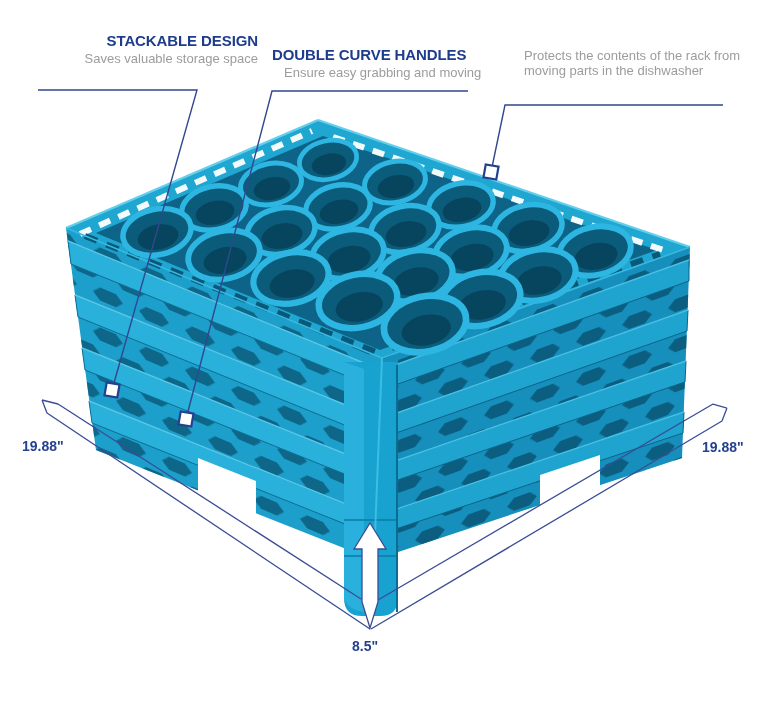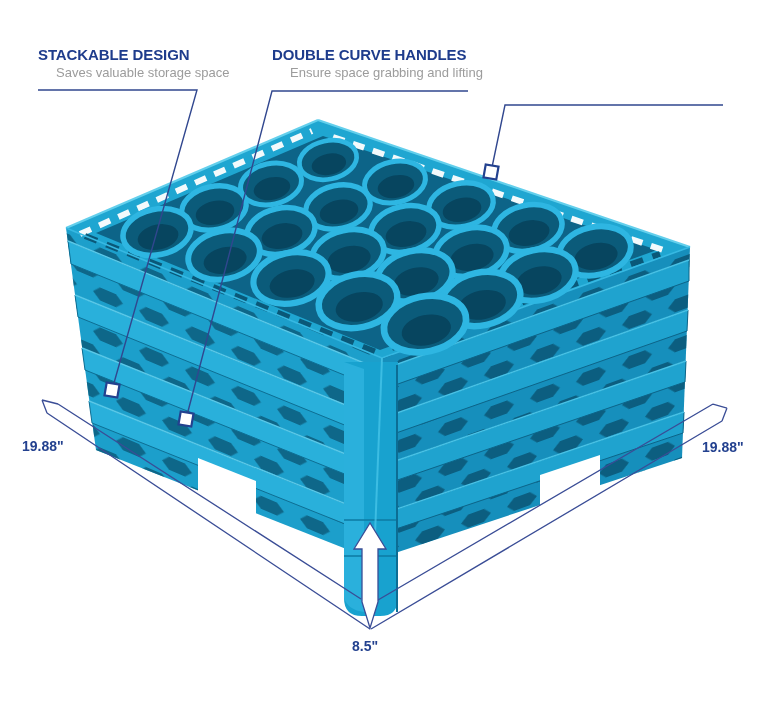--- a/index.html
+++ b/index.html
@@ -7,21 +7,21 @@
     position:relative;width:770px;height:702px;background:#ffffff;
     font-family:"Liberation Sans", sans-serif;overflow:hidden;
   }
   .stage svg{position:absolute;left:0;top:0;}
   .callout{position:absolute;}
   .callout h3{
     margin:0;font-size:15px;font-weight:bold;color:#1e3c8c;
     letter-spacing:-0.1px;white-space:nowrap;
   }
   .callout p{
-    margin:2px 0 0 18px;font-size:13px;color:#9c9c9c;line-height:1.18;
+    margin:2px 0 0 12px;font-size:13px;color:#9c9c9c;line-height:1.18;
   }
   .dim-label{
     position:absolute;font-size:14px;font-weight:bold;color:#23418f;
     white-space:nowrap;
   }
 </style>
 </head>
 <body>
 
 <div class="stage">
@@ -151,30 +151,31 @@
       <path d="M723,105 H505 L491,172"></path>
     </g>
 
     <g fill="#ffffff" stroke="#23418f" stroke-width="2.2">
       <rect x="-6.5" y="-6.5" width="13" height="13" transform="translate(112,390) rotate(10)"></rect>
       <rect x="-6.5" y="-6.5" width="13" height="13" transform="translate(186,419) rotate(10)"></rect>
       <rect x="-6.5" y="-6.5" width="13" height="13" transform="translate(491,172) rotate(10)"></rect>
     </g>
   </svg>
 
-  <div class="callout" style="left:38px;top:46px;width:220px;">
+  <div class="callout" style="left:38px;top:32px;width:220px;text-align:right;">
     <h3>STACKABLE DESIGN</h3>
     <p>Saves valuable storage space</p>
   </div>
 
   <div class="callout" style="left:272px;top:46px;width:220px;">
     <h3>DOUBLE CURVE HANDLES</h3>
-    <p>Ensure space grabbing and lifting</p>
+    <p>Ensure easy grabbing and moving</p>
   </div>
 
   <div class="callout" style="left:512px;top:46px;width:240px;">
+    <p>Protects the contents of the rack from moving parts in the dishwasher</p>
   </div>
 
   <div class="dim-label" style="left:22px;top:438px;">19.88"</div>
   <div class="dim-label" style="left:702px;top:439px;">19.88"</div>
   <div class="dim-label" style="left:352px;top:638px;">8.5"</div>
 
 </div>
 
 </body></html>

